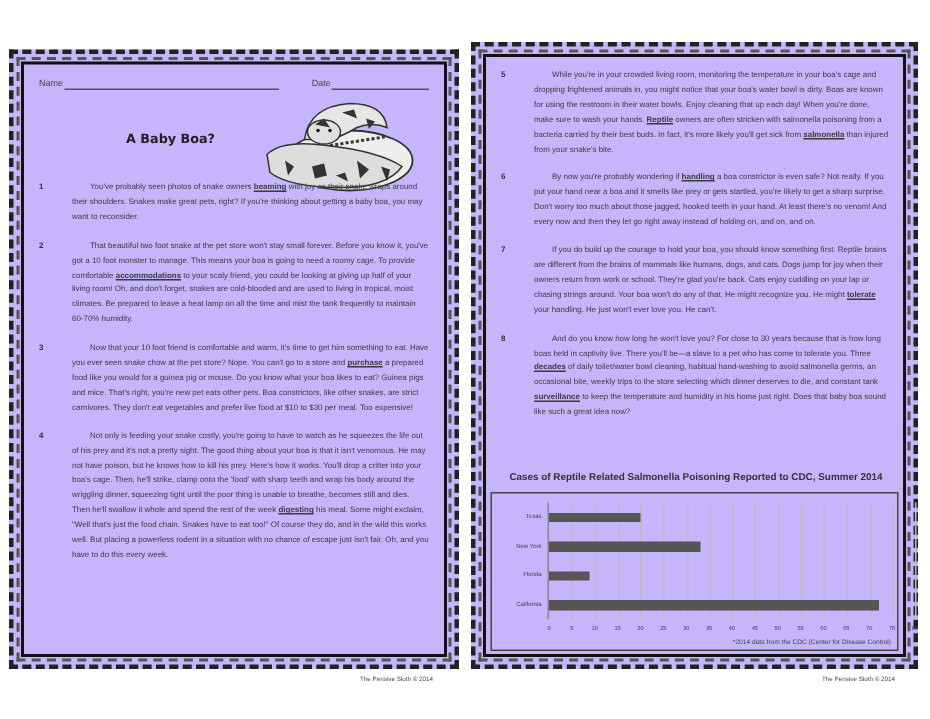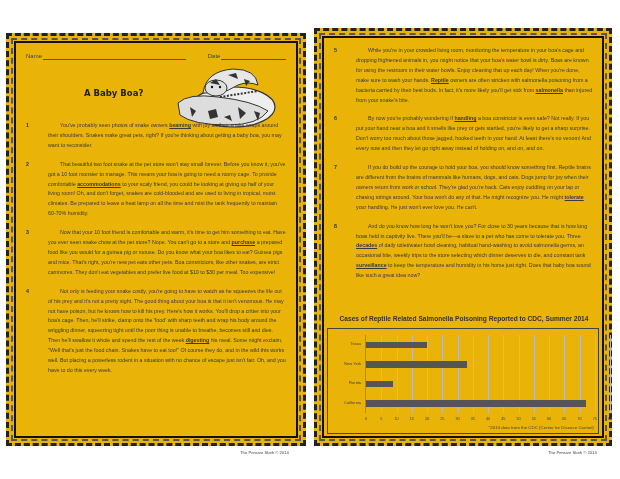--- a/index.html
+++ b/index.html
@@ -2,21 +2,21 @@
 <html><head>
 <meta charset="utf-8">
 <style>
   * { box-sizing: border-box; margin: 0; padding: 0; }
   html, body { width: 620px; height: 479px; background: #ffffff; overflow: hidden; }
   body { position: relative; font-family: "Liberation Sans", sans-serif; color: #333; }
 
   .page {
     position: absolute;
     border: 3px dashed #222;
-    background: #eab308;
+    background: #c4b5fd;
   }
   .page::before {
     content: ""; position: absolute; inset: 2px;
     border: 2px dashed #555;
     pointer-events: none;
   }
   .page .inner {
     position: absolute; inset: 5px;
     border: 2px solid #111;
     padding: 6px 10px 6px 10px;

